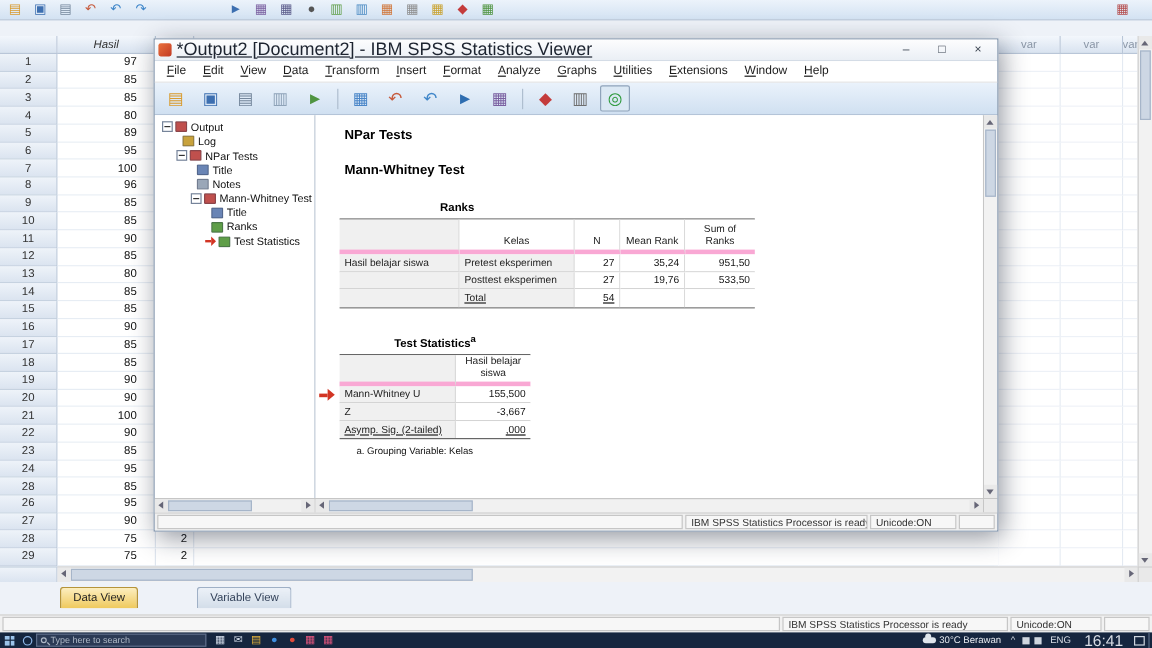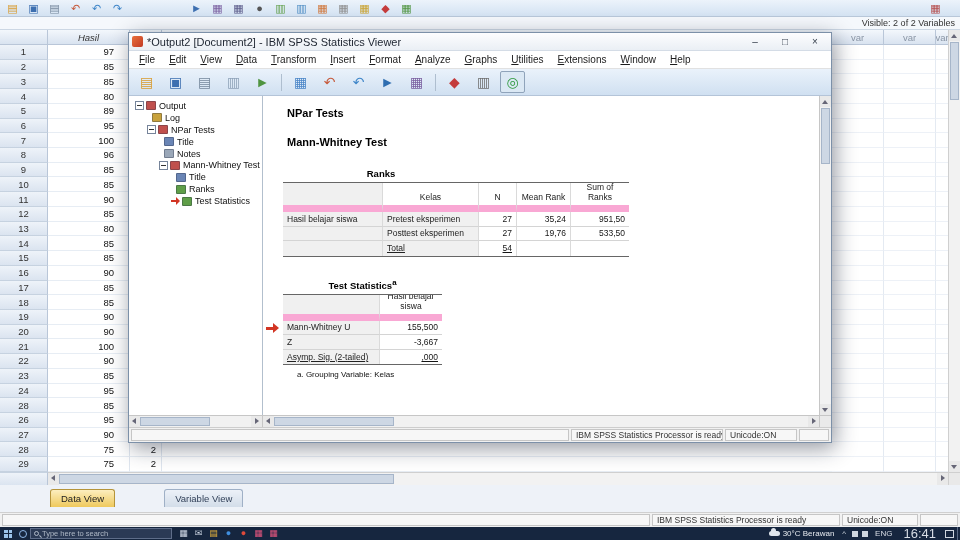--- a/index.html
+++ b/index.html
@@ -57,21 +57,21 @@
 .grow1{flex:1;}
 .ed-status{position:absolute;left:0;top:512px;width:960px;height:15px;background:#f1f1f1;border-top:1px solid #d0d0d0;display:flex;gap:2px;padding:1px 2px;}
 .ed-status .proc{width:188px;}
 .ed-status .uni{width:76px;}
 .ed-status .tail{width:38px;}
 
 
 .viewer{position:absolute;left:128px;top:32px;width:704px;height:411px;background:#fff;border:1px solid #7c90a8;box-shadow:3px 5px 20px rgba(15,25,45,.45);display:flex;flex-direction:column;}
 .v-title{height:18px;background:linear-gradient(#fdfdfe,#eaeff5);border-bottom:1px solid #d4dce6;display:flex;align-items:center;padding:0 3px;gap:4px;flex:none;}
 .v-icon{width:11px;height:11px;border-radius:2px;background:linear-gradient(135deg,#e9703c,#c23a24);flex:none;}
-.v-title-text{font-size:11px;color:#1d2430;white-space:nowrap;overflow:hidden;}
+.v-title-text{font-size:15px;color:#1d2430;white-space:nowrap;overflow:hidden;text-decoration:underline;}
 .v-sp{flex:1;}
 .wbtn{width:26px;height:15px;display:flex;align-items:center;justify-content:center;font-size:10px;color:#3a4350;}
 .v-menubar{height:18px;background:#fff;border-bottom:1px solid #e1e1e1;display:flex;align-items:center;padding-left:3px;flex:none;}
 .menu-item{display:inline-block;font-size:10px;color:#1c1c1c;padding:2px 7px;}
 .menu-item::first-letter{text-decoration:underline;}
 .v-toolbar{height:27px;background:linear-gradient(#eaf2fb,#d0e0f1);border-bottom:1px solid #b4c4d8;display:flex;align-items:center;padding-left:5px;gap:4px;flex:none;}
 .tool-btn{width:25px;height:22px;display:flex;align-items:center;justify-content:center;border:1px solid transparent;border-radius:2px;}
 .v-toolbar .tool-btn:last-child{border-color:#8fa3ba;background:#dbe8f4;}
 .tool-g{font-size:14px;line-height:1;}
 .tool-sep{width:1px;height:17px;background:#aebecf;margin:0 2px;}
@@ -89,21 +89,21 @@
 .tbl-title{font-weight:bold;font-size:9.5px;color:#000;text-align:center;}
 .ranks-title{margin:20px 0 3px 20px;width:196px;}
 .ts-title{margin:21px 0 3px 20px;width:159px;}
 .ptable{border-top:1px solid #666;border-bottom:1px solid #666;color:#151515;}
 .ptable.ranks{margin-left:20px;width:346px;}
 .ptable.ts{width:159px;}
 .prow{display:flex;}
 .pcell{font-size:8.5px;display:flex;align-items:center;border-right:1px solid #dadada;border-bottom:1px solid #d4d4d4;padding:0 4px;height:14.5px;overflow:hidden;}
 .prow .pcell:last-child{border-right:none;}
 .ptable .prow:last-child .pcell{border-bottom:none;text-decoration:underline;}
-.phead .pcell{align-items:flex-end;justify-content:center;text-align:center;line-height:1.15;background:#fff;border-bottom:7px solid #f9a8d4;padding-bottom:2px;color:#222;}
+.phead .pcell{align-items:flex-end;justify-content:center;text-align:center;line-height:1.15;background:#fff;border-bottom:4px solid #f9a8d4;padding-bottom:2px;color:#222;}
 .ptable.ranks .phead .pcell{height:29px;}
 .ptable.ts .phead .pcell{height:26px;}
 .pcell.lab{background:#f0f0f0;color:#222;}
 .prow:not(.phead) .pcell.lab{white-space:nowrap;}
 .pcell.num{justify-content:flex-end;background:#fff;}
 .w-l{width:100px;}.w-k{width:96px;}.w-n{width:38px;}.w-m{width:54px;}.w-s{width:58px;}
 .w-tl{width:97px;}.w-tv{width:62px;}
 .ts-wrap{position:relative;margin-left:20px;width:160px;}
 .sel-arrow{position:relative;display:inline-block;}
 .sel-arrow.big{position:absolute;left:-17px;top:30px;width:14px;height:10px;}
@@ -217,23 +217,20 @@
           <span class="ico-g" style="color: rgb(79, 148, 64);">▦</span>
         </div>
       </div>
     <div class="ico-group right">
         <div class="ico-btn">
           <span class="ico-g" style="color: rgb(180, 75, 75);">▦</span>
         </div>
       </div>
   </div>
 
-  <div class="ed-infobar">
-    <span>Visible: 2 of 2 Variables</span>
-  </div>
 
   <div class="ed-headrow">
     <div class="hcell corner"></div>
     <div class="hcell hh">Hasil</div>
     <div class="hcell h2c"></div>
     <div class="hcell hfill"></div>
     <div class="varheads">
         <div class="hcell">var</div>
         <div class="hcell">var</div>
         <div class="hcell">var</div>

